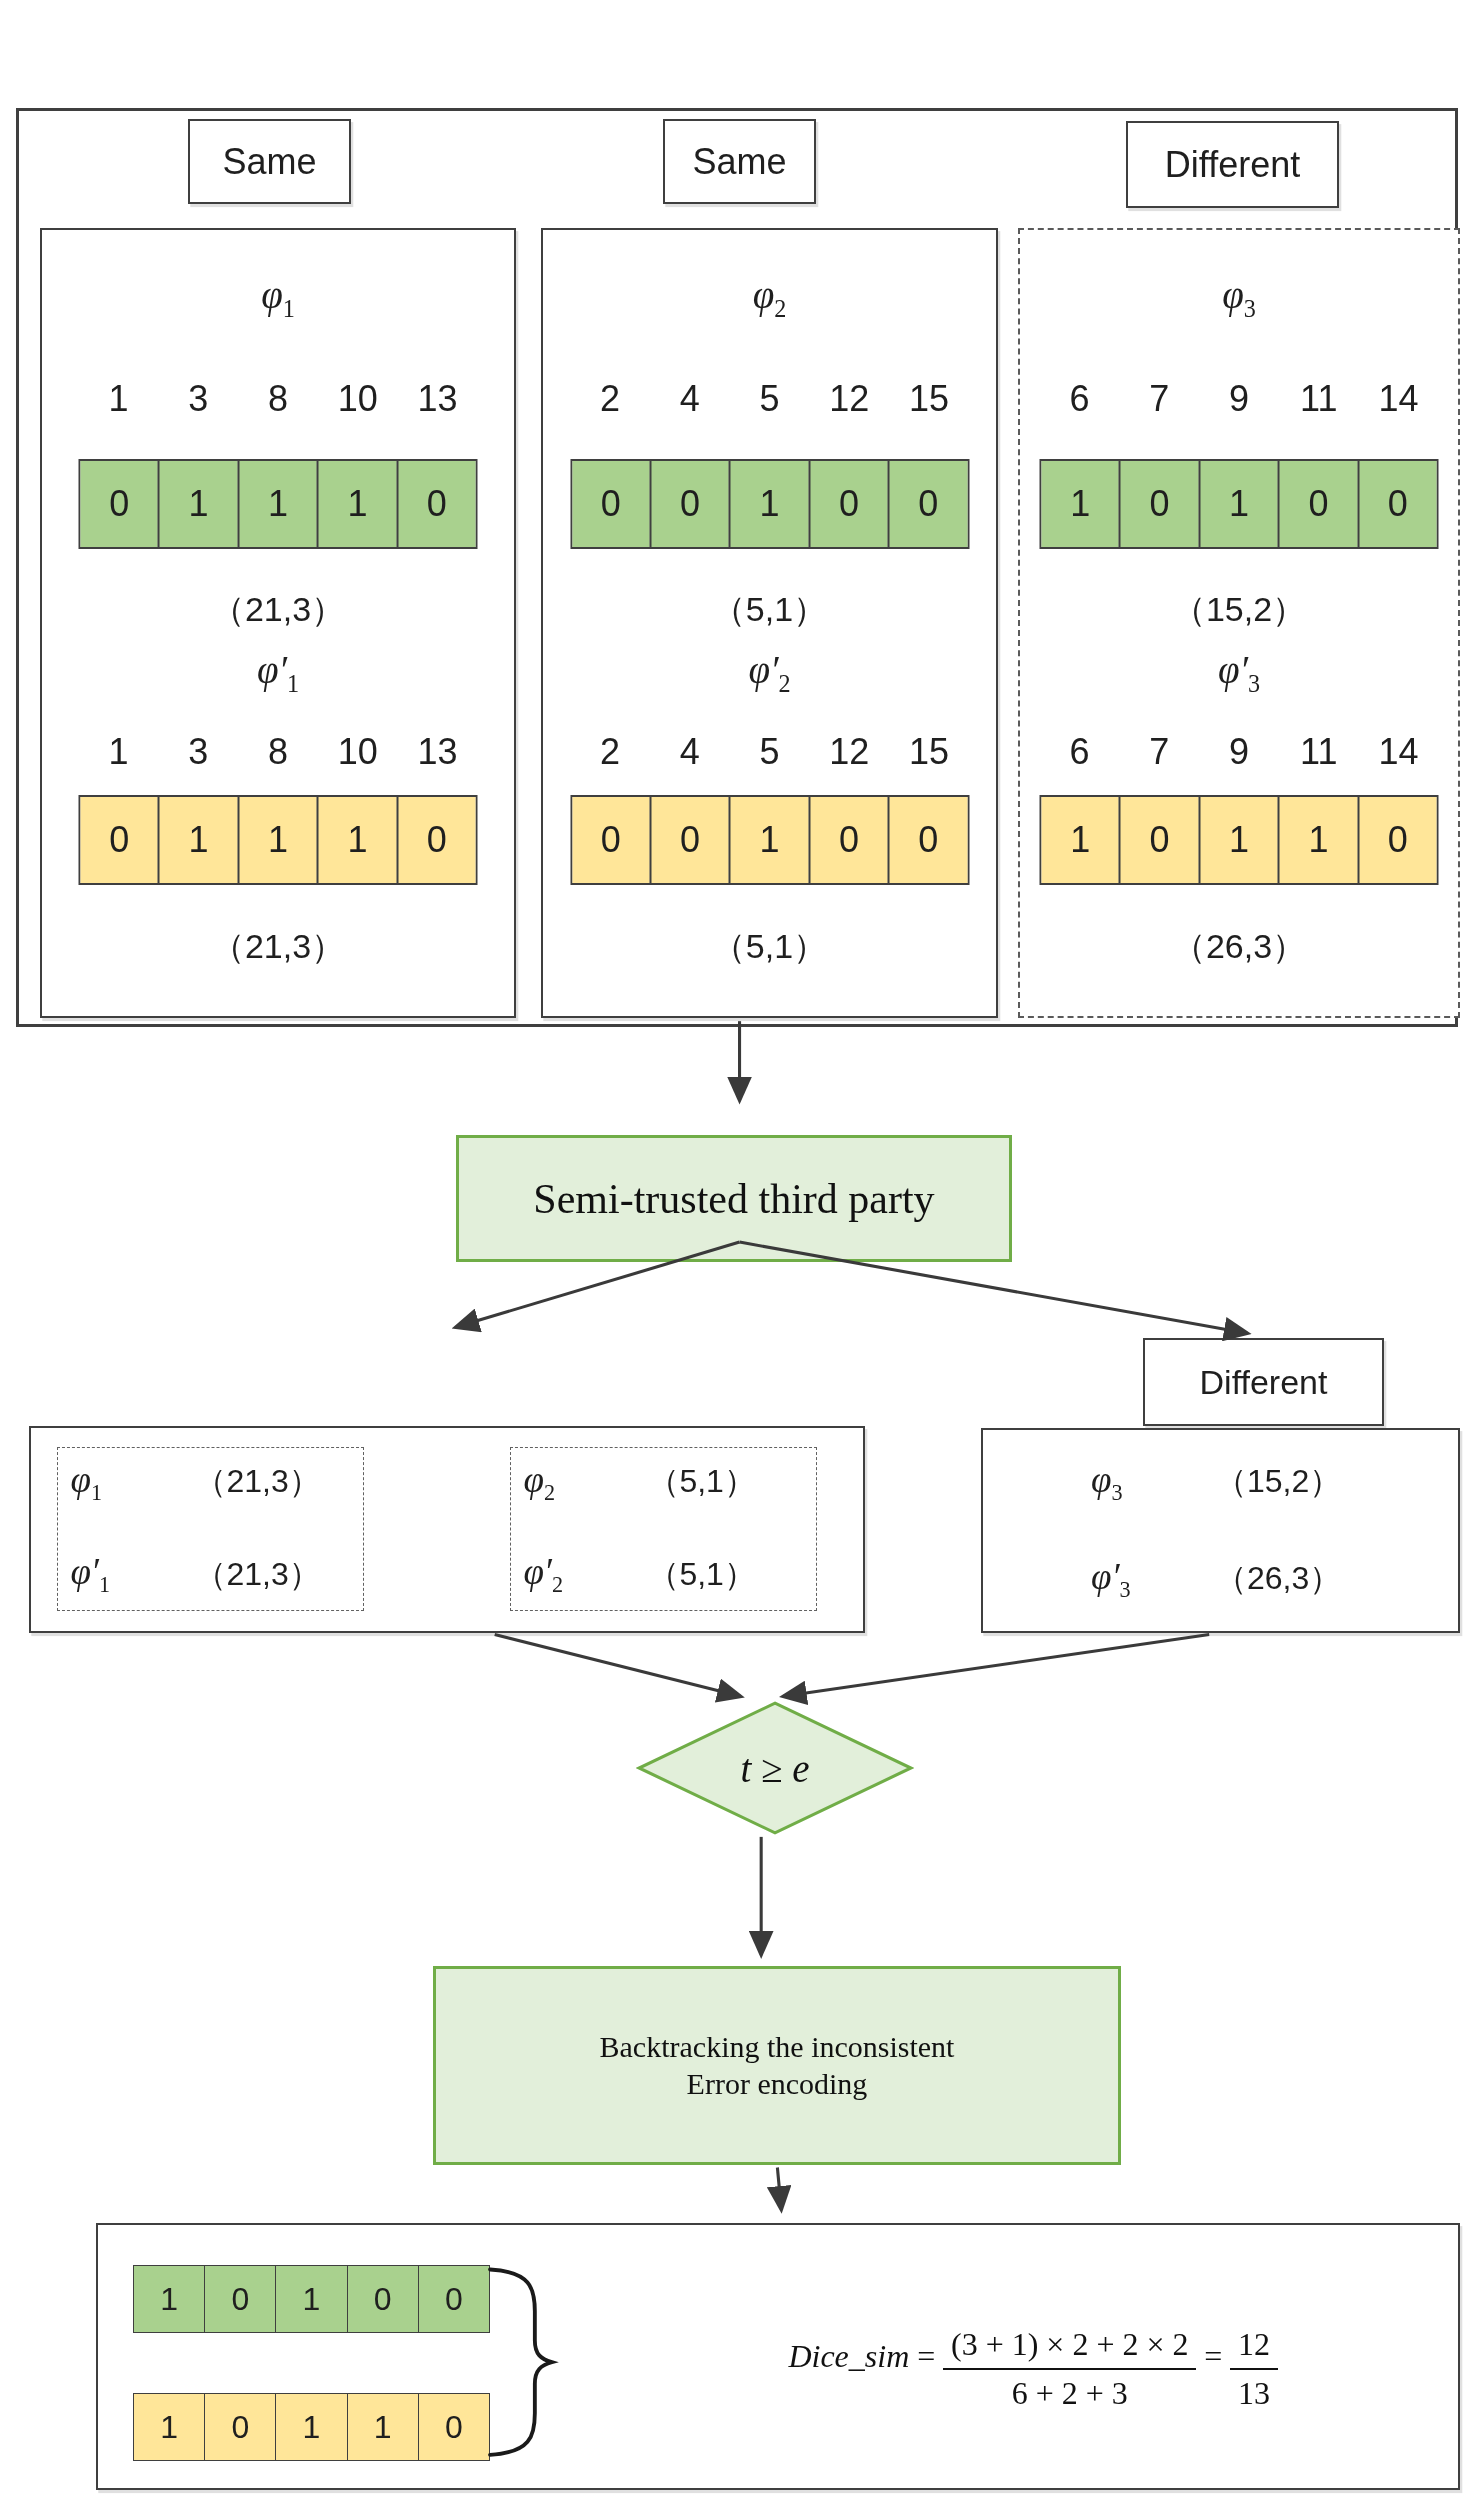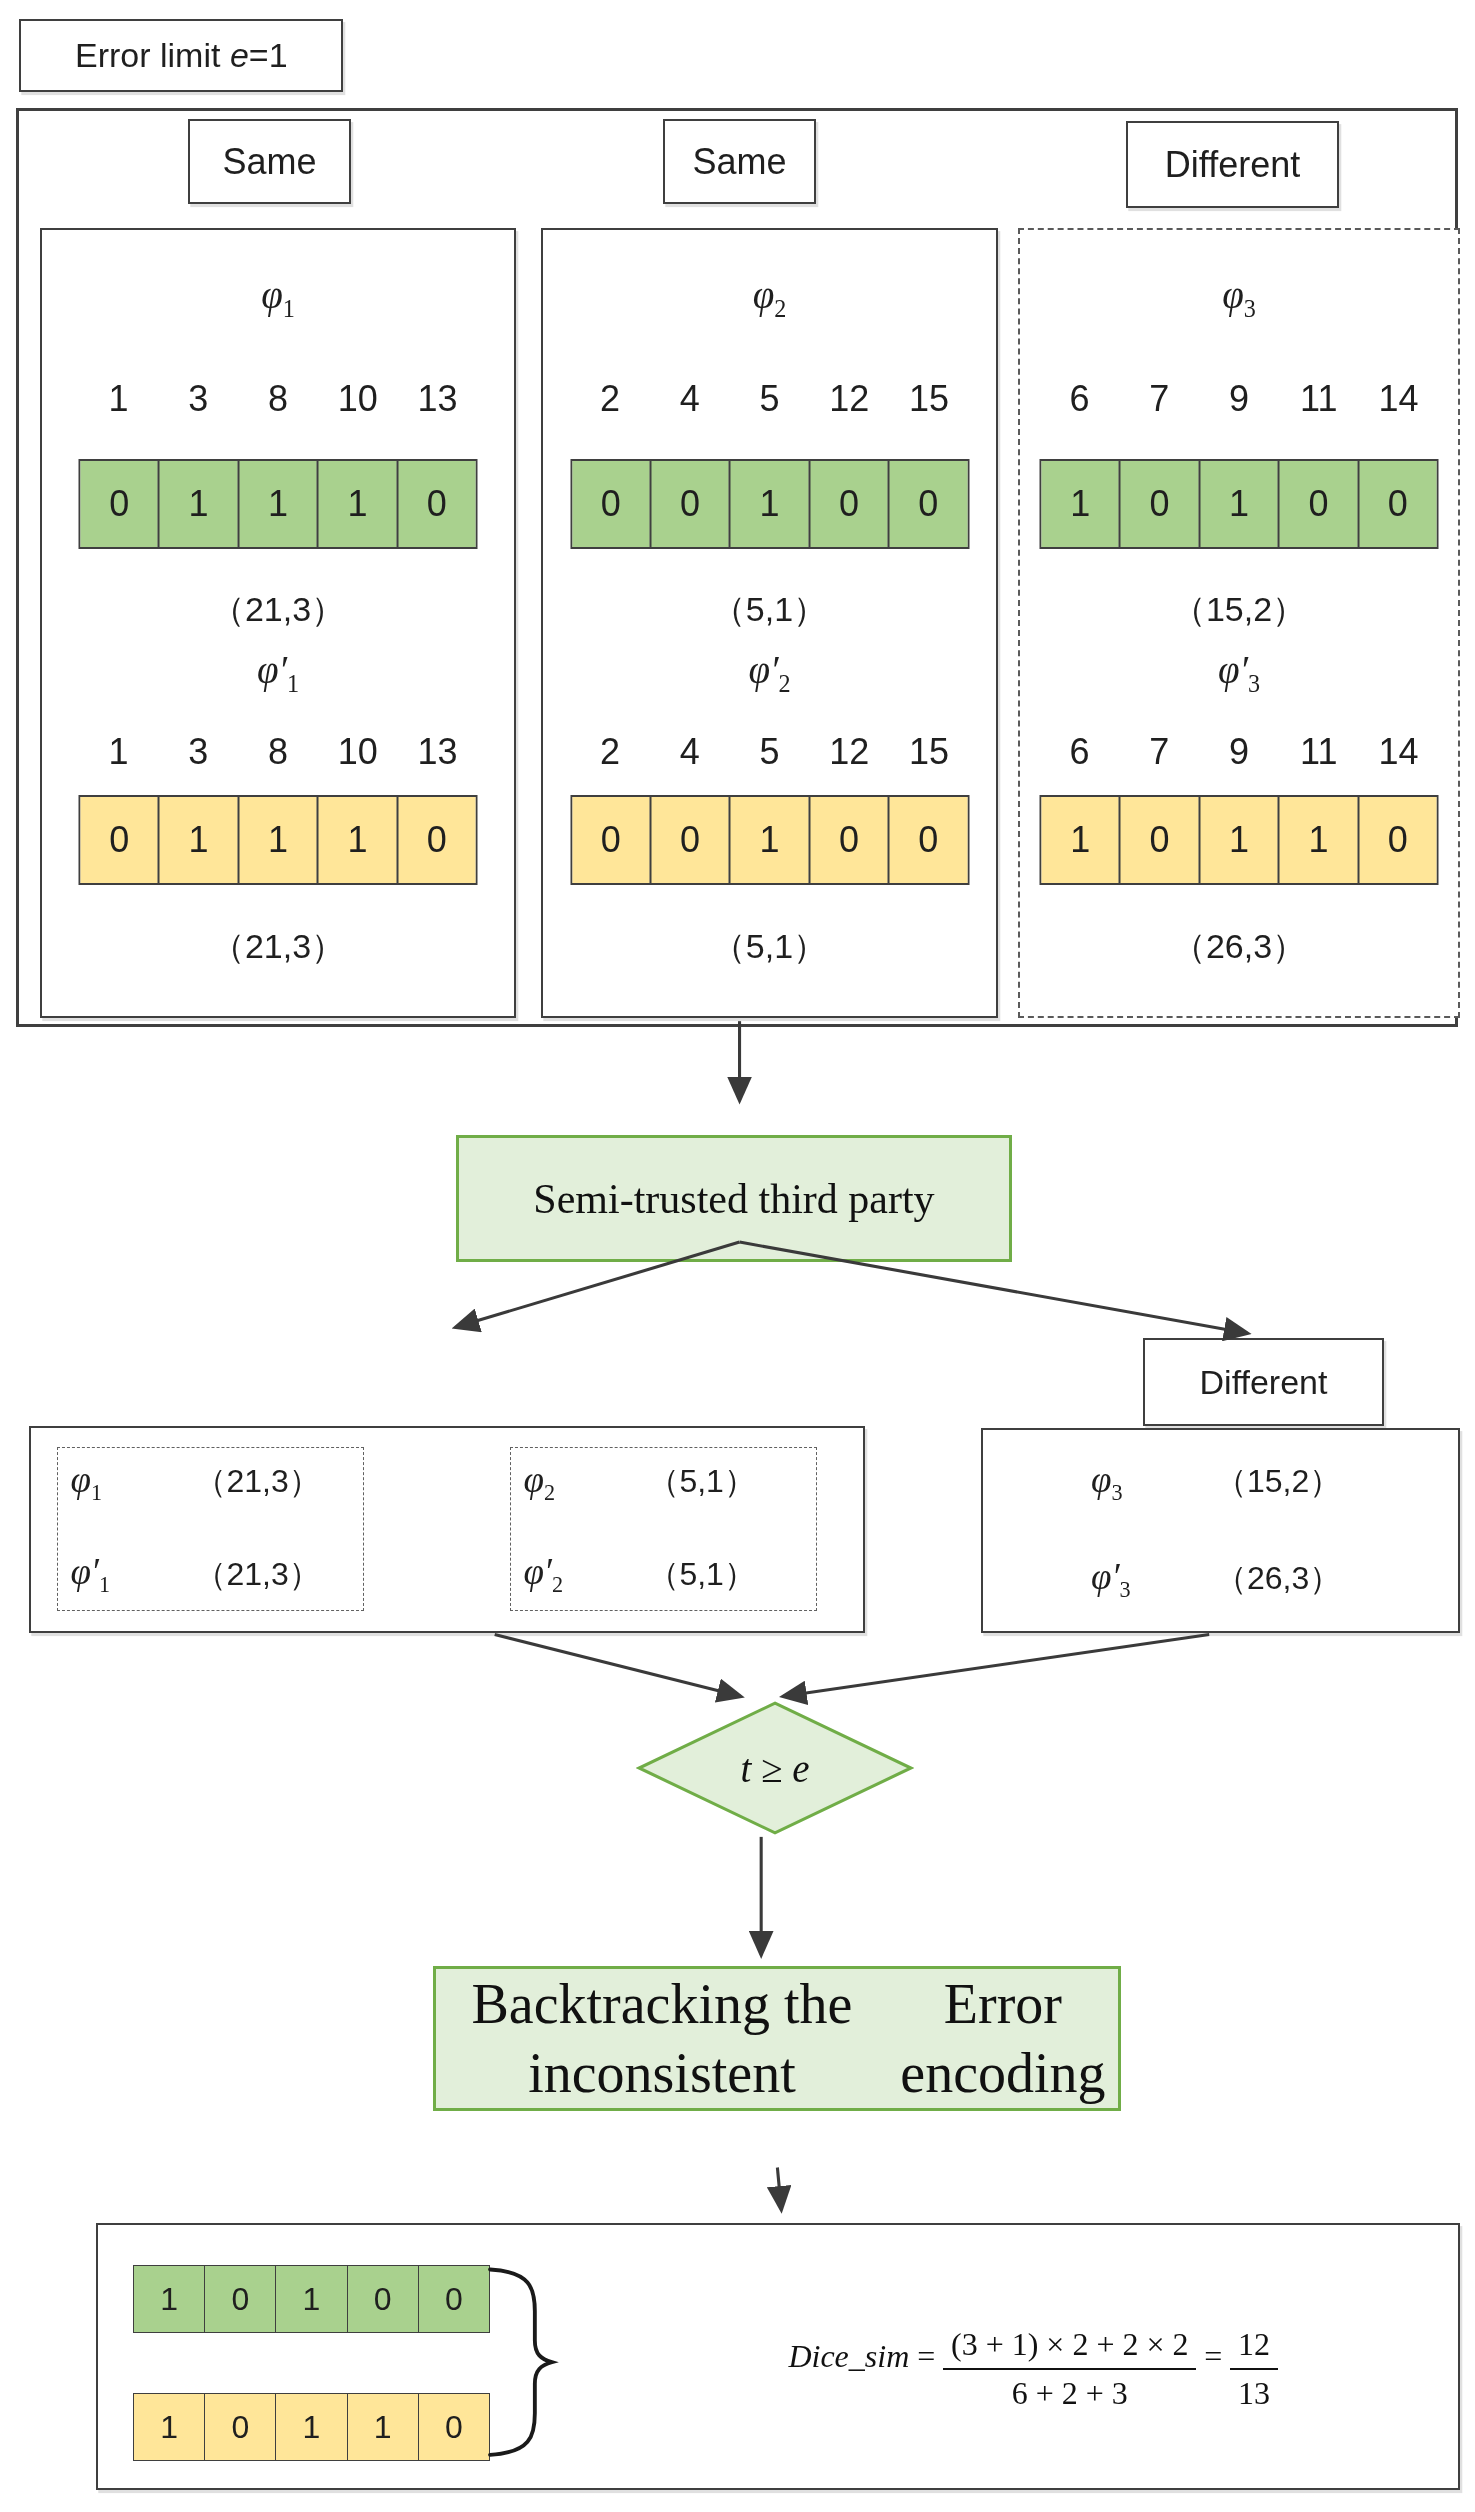--- a/index.html
+++ b/index.html
@@ -25,22 +25,22 @@
   .bitrow .bit{flex:1;display:flex;align-items:center;justify-content:center;
         font-size:36px;border-left:2.3px solid #3f3f3f;}
   .bitrow .bit:first-child{border-left:none;}
   .bitrow.green .bit{background:#a9d18e;}
   .bitrow.yellow .bit{background:#ffe699;}
   .colbox .val{position:absolute;width:100%;text-align:center;font-size:34px;}
 
   .greenbox{background:#e2efda;border:3.1px solid #70ad47;
         font-family:"Liberation Serif",serif;color:#111;}
   .stp{left:456px;top:1115px;width:556px;height:127px;font-size:42px;margin-top:20px;}
-  .backtrack{left:433px;top:1966px;width:688px;height:145px;font-size:56px;
-        text-align:center;line-height:1.22;flex-direction:row;}
+  .backtrack{left:433px;top:1966px;width:688px;height:199px;font-size:30px;
+        text-align:center;line-height:1.22;flex-direction:column;}
 
   .titlebox{font-size:34px;}
   .same-t{left:301px;top:1338px;width:252px;height:88px;}
   .diff-t{left:1143px;top:1338px;width:241px;height:88px;}
 
   .grect{position:absolute;background:#ffffff;border:2.3px solid #3f3f3f;box-sizing:border-box;}
   .dashbox{position:absolute;border:1.5px dashed #616161;box-sizing:border-box;
         display:flex;flex-direction:column;justify-content:space-between;padding:10.8px 0;}
   .prow{display:flex;align-items:center;padding-left:12.4px;}
   .gsym{width:124px;font-family:"Liberation Serif",serif;font-style:italic;font-size:37px;}
@@ -71,23 +71,20 @@
   .frac .den{padding-top:4.6px;}
 
   .overlay{position:absolute;left:0;top:0;width:1476px;height:2512px;pointer-events:none;}
   i{font-style:italic;}
 </style>
 </head>
 <body>
 
 <div class="page">
 
-  <div class="box error-box softshadow">
-    <span><span>Error limit </span><i>e</i><span>=1</span></span>
-  </div>
 
   <div class="box outer"></div>
 
   <div class="box collabel softshadow" style="left:188px;top:119px;width:163px;height:85px;">Same</div>
   <div class="box collabel softshadow" style="left:663px;top:119px;width:153px;height:85px;">Same</div>
   <div class="box collabel softshadow" style="left:1126px;top:121px;width:213px;height:87px;">Different</div>
 
   <div class="colbox softshadow" style="left:40px;top:228px;width:476px;height:790px;">
     <div class="sym" style="top:42px;"><i>φ</i><sub>1</sub></div>
     <div class="idxrow" style="top:148px;">

